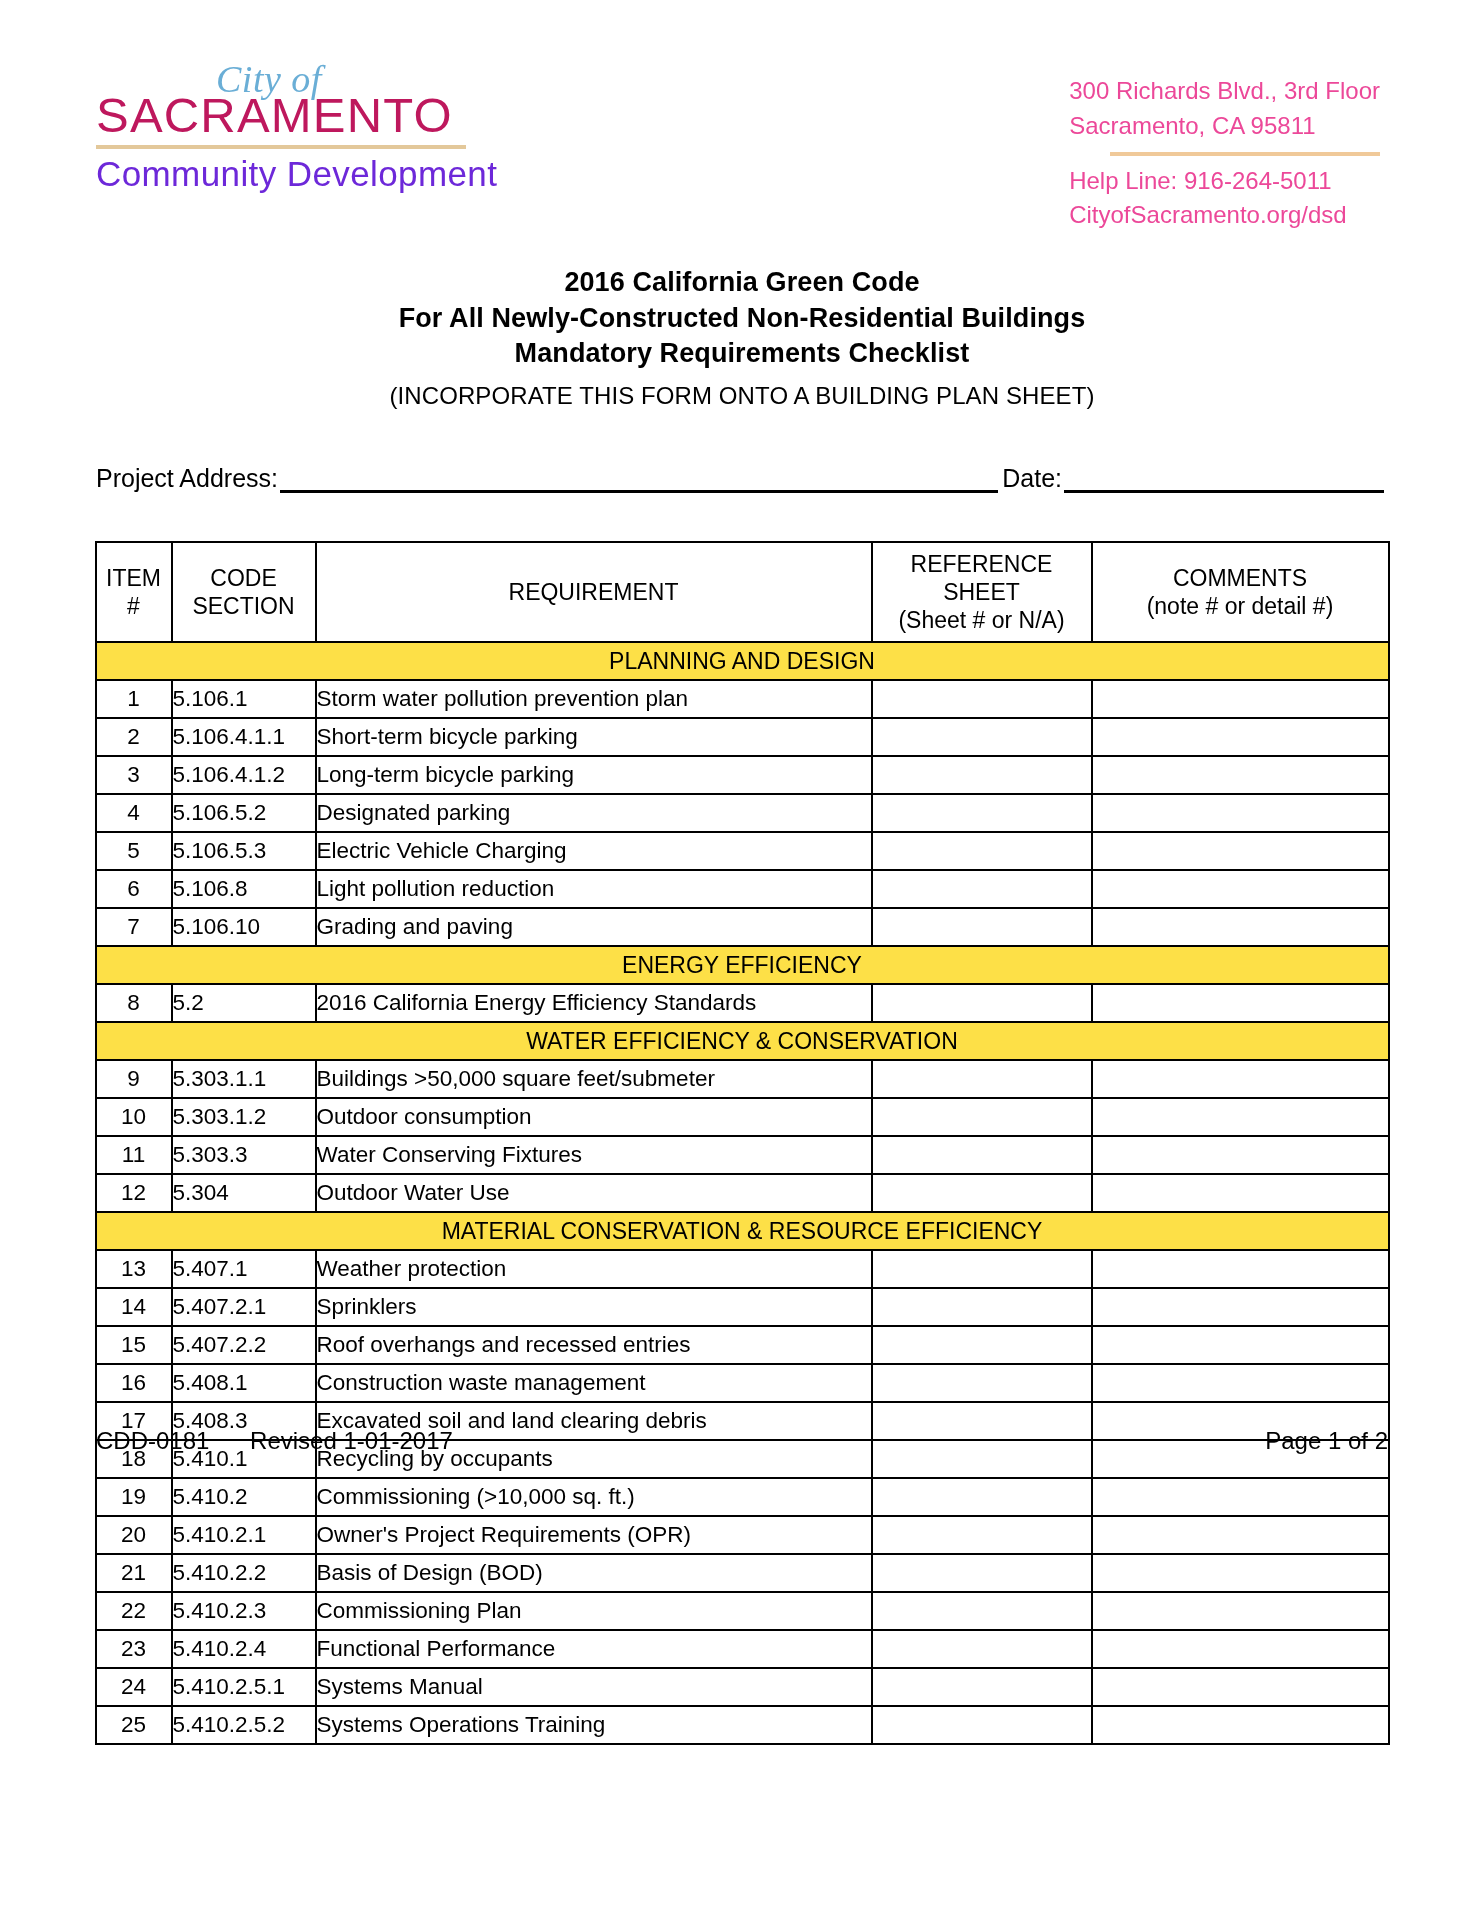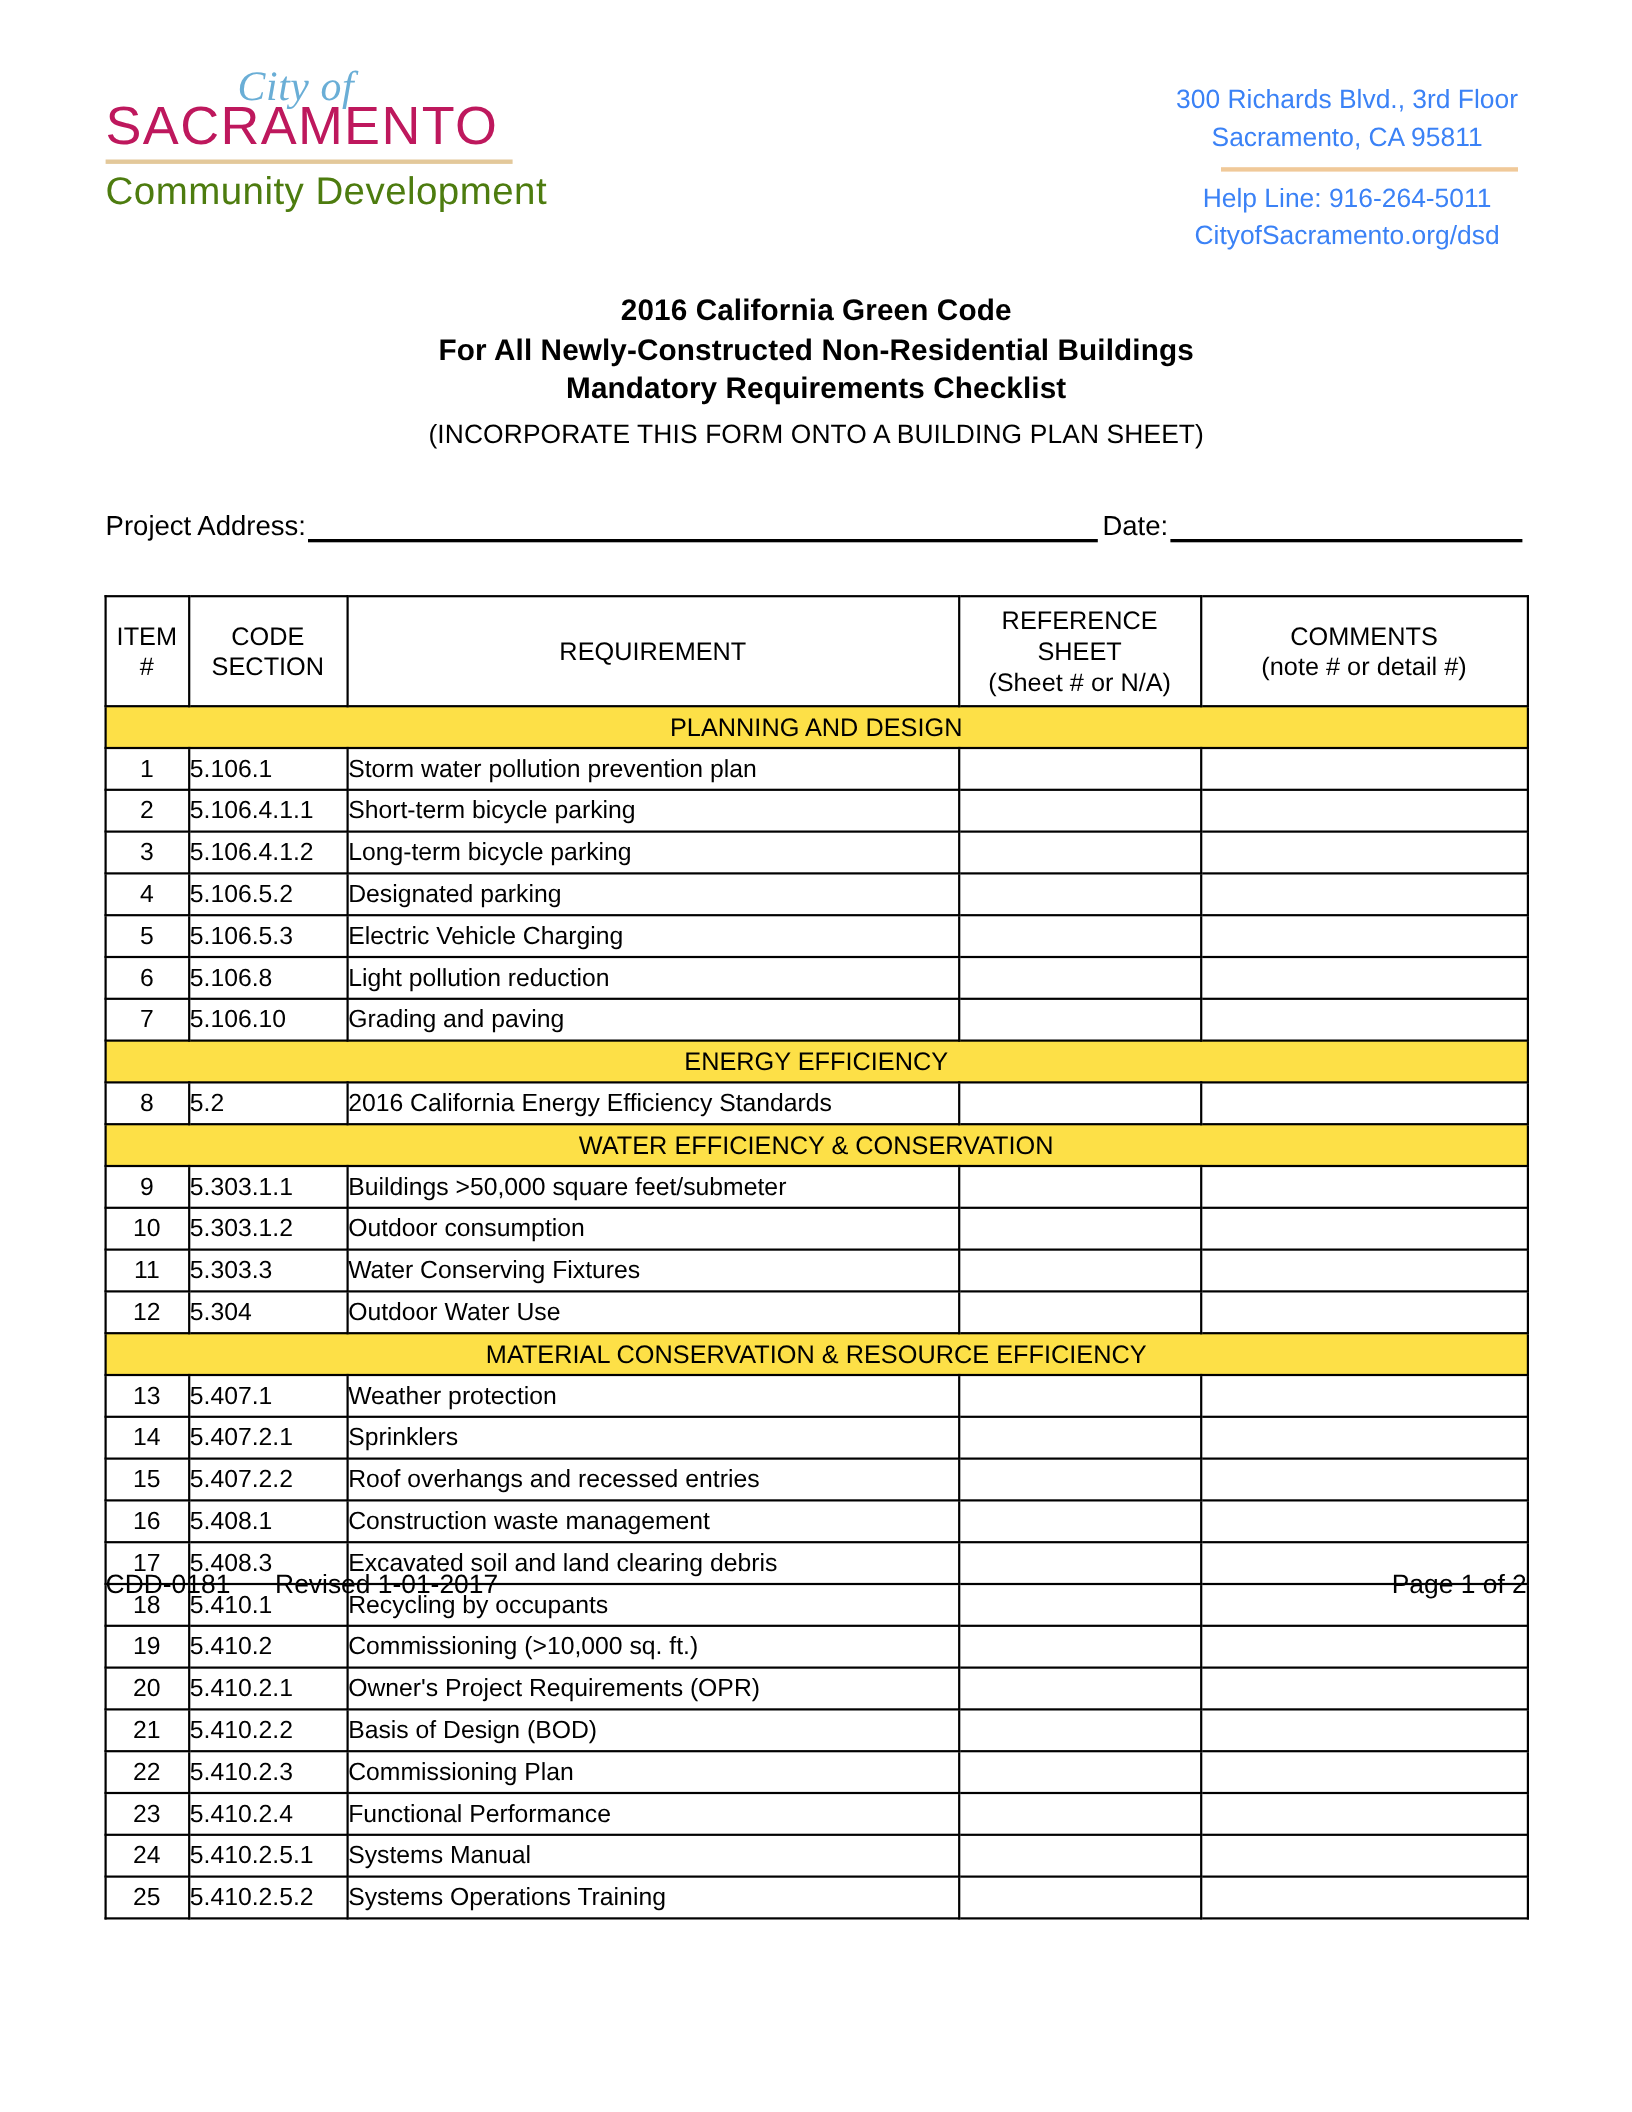--- a/index.html
+++ b/index.html
@@ -54,31 +54,31 @@
   }
   .logo-rule {
     height: 4px;
     background: #e3c89a;
     width: 370px;
     margin: 4px 0 6px 0;
   }
   .logo-dept {
     font-family: "Liberation Sans", sans-serif;
     font-size: 35px;
-    color: #4d7c0f;
+    color: #6d28d9;
     letter-spacing: 0.4px;
     line-height: 1.1;
     white-space: nowrap;
   }
 
   .address-block {
-    text-align: center;
+    text-align: left;
     font-family: "Liberation Sans", sans-serif;
     font-size: 24px;
-    color: #3b82f6;
+    color: #ec4899;
     line-height: 1.45;
     padding-top: 22px;
     min-width: 300px;
   }
   .address-rule {
     height: 4px;
     background: #f0c999;
     width: 270px;
     margin: 8px 0 8px auto;
   }

